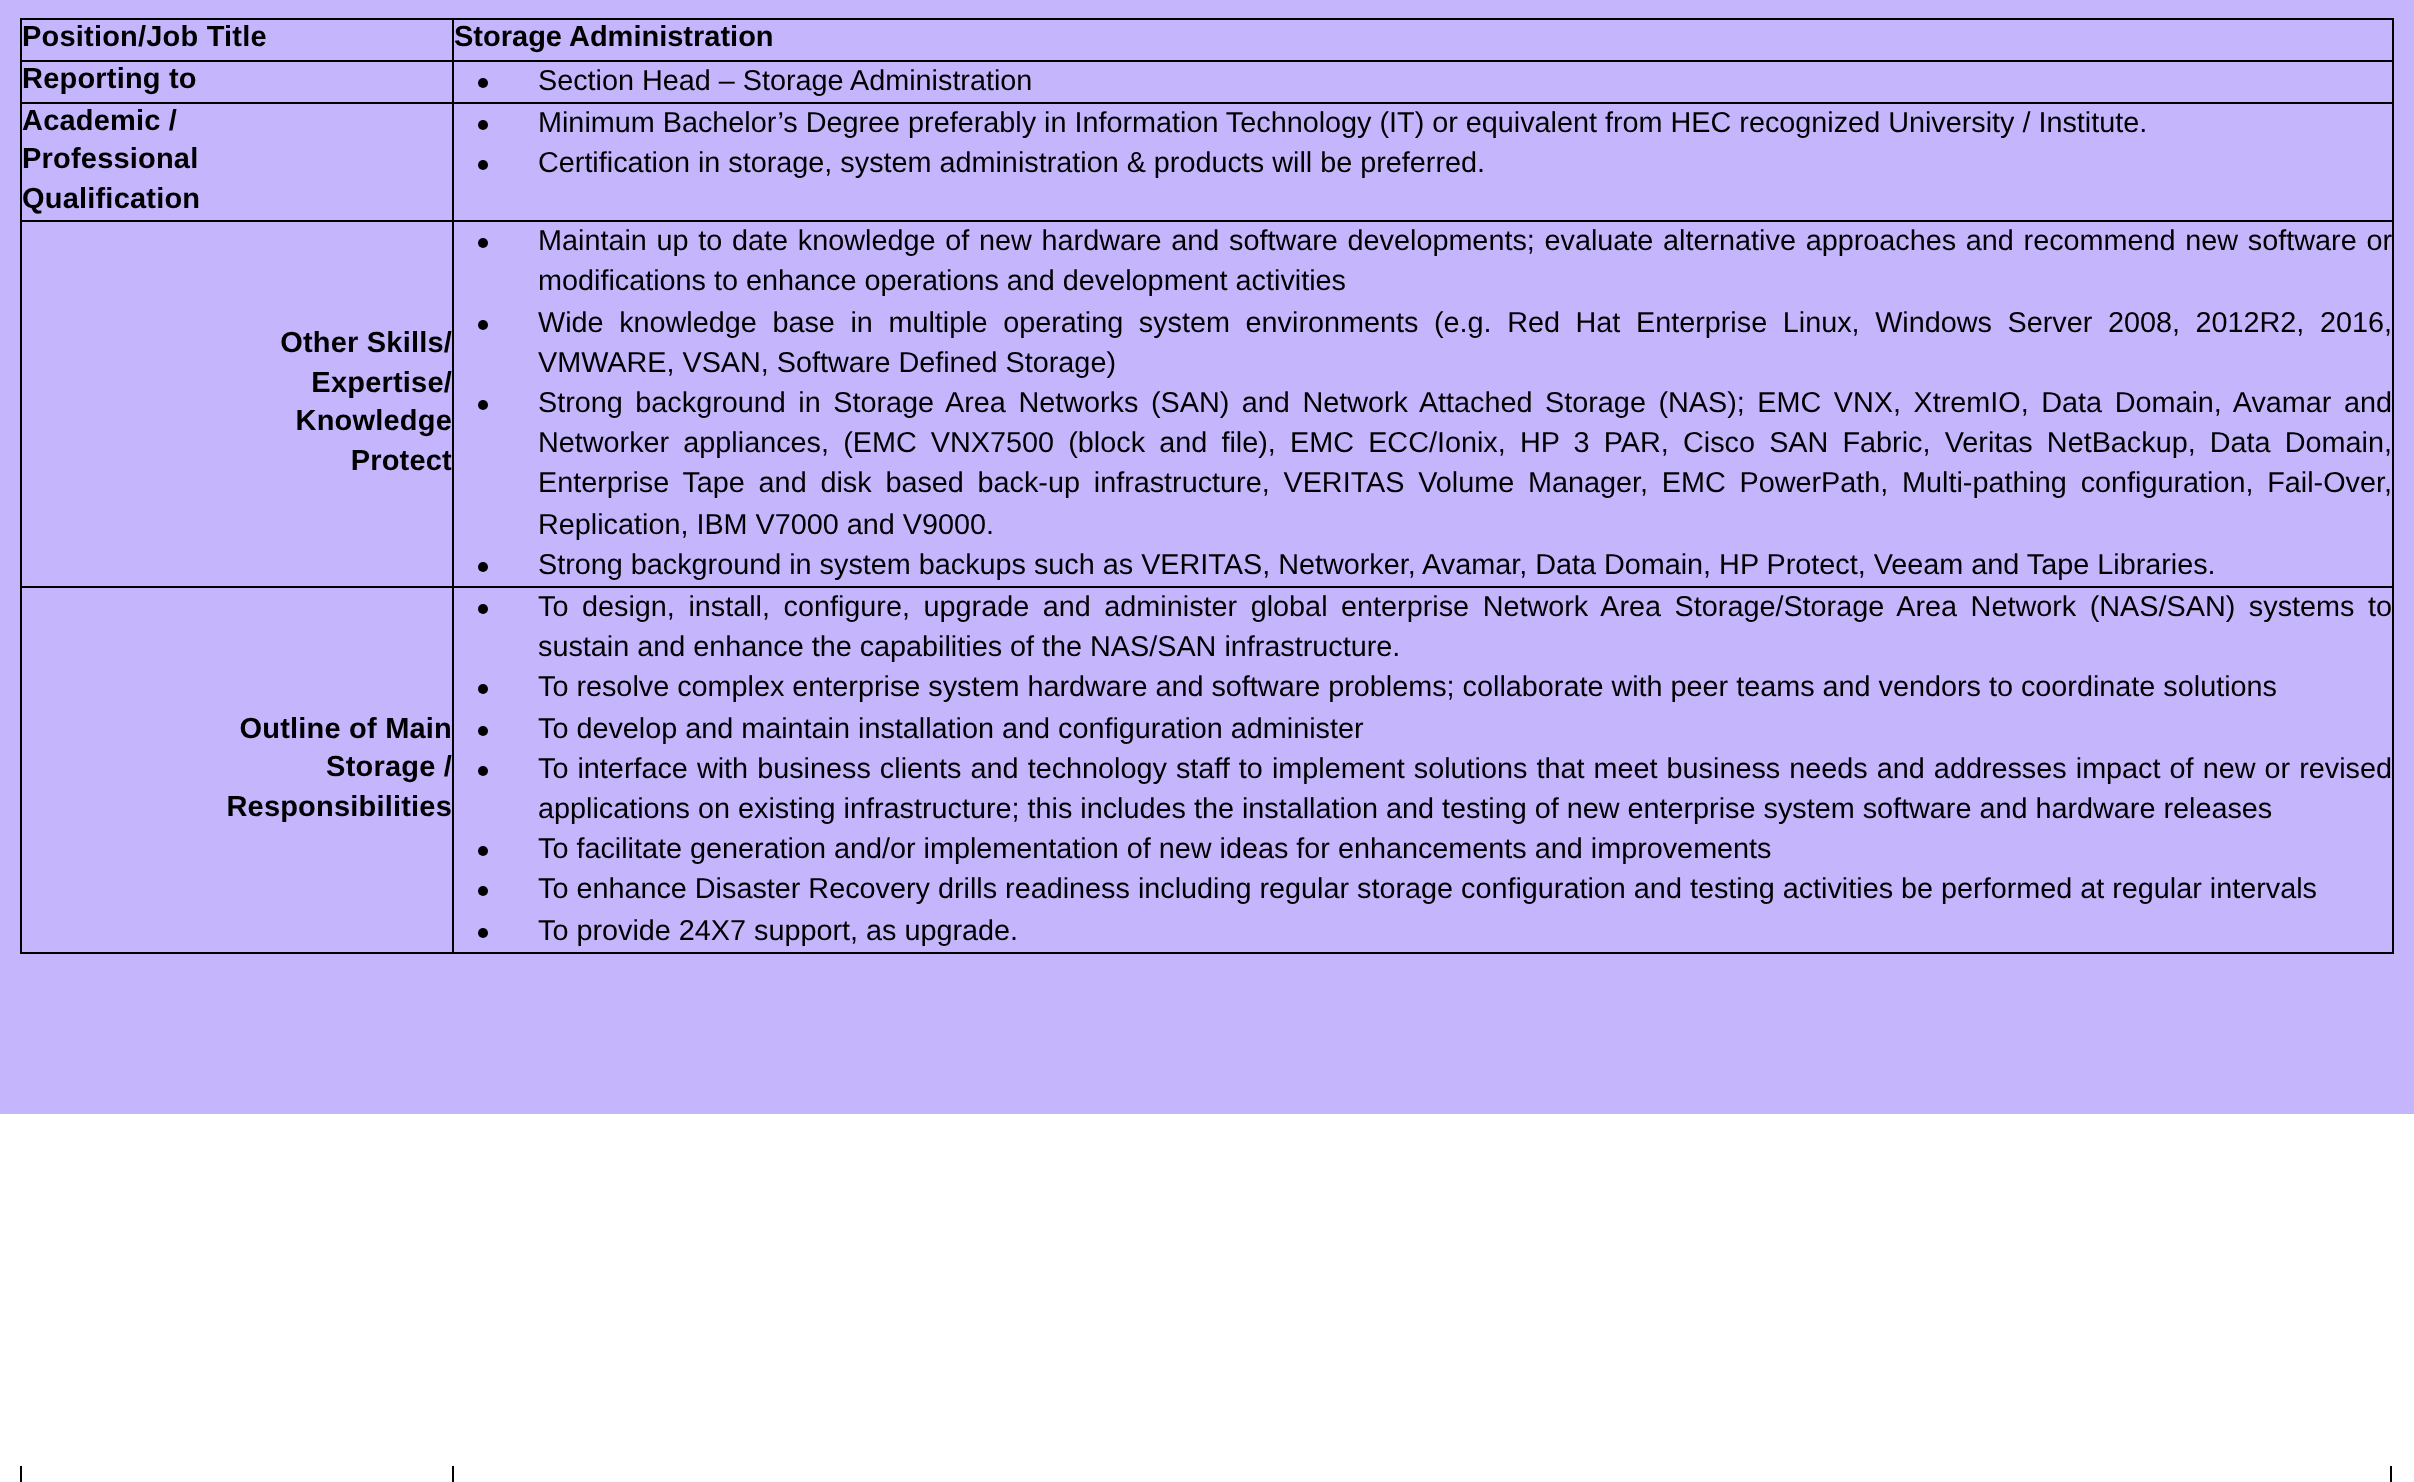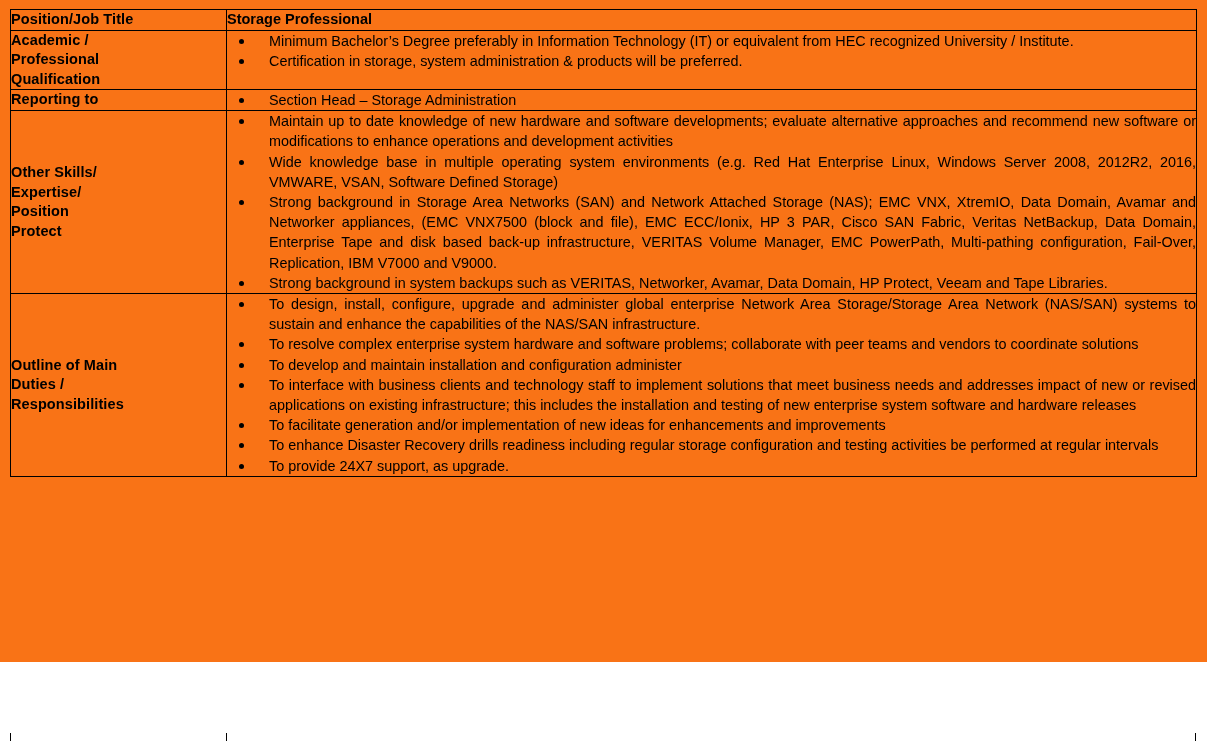--- a/index.html
+++ b/index.html
@@ -10,22 +10,22 @@
   body {
     width: 1207px;
     height: 741px;
     font-family: "Liberation Sans", sans-serif;
     color: #000000;
     overflow: hidden;
   }
   .page {
     position: relative;
     width: 1207px;
-    height: 662px;
-    background: #f97316;
+    height: 557px;
+    background: #c4b5fd;
   }
   table.jd {
     position: absolute;
     left: 10px;
     top: 9px;
     width: 1186px;
     border-collapse: collapse;
     table-layout: fixed;
   }
   table.jd td {
@@ -36,21 +36,21 @@
   col.c-label { width: 216px; }
   col.c-body  { width: 970px; }
 
   .label-cell {
     padding: 6px 0 6px 13px;
     font-weight: bold;
     font-size: 14.5px;
     line-height: 19.5px;
     letter-spacing: 0.1px;
   }
-  .label-cell.mid { vertical-align: middle; }
+  .label-cell.mid { vertical-align: middle; text-align: right; }
   .body-cell {
     padding: 5px 12px 5px 0;
   }
   .title-cell {
     padding: 6px 0 6px 15px;
     font-weight: bold;
     font-size: 14.5px;
     line-height: 19.5px;
   }
   ul.bullets {
@@ -105,68 +105,68 @@
 
   <table class="jd">
     <colgroup>
       <col class="c-label">
       <col class="c-body">
     </colgroup>
     <tbody>
 
       <tr>
         <td class="label-cell">Position/Job Title</td>
-        <td class="title-cell">Storage Professional</td>
+        <td class="title-cell">Storage Administration</td>
+      </tr>
+
+      <tr>
+        <td class="label-cell">Reporting to</td>
+        <td class="body-cell">
+          <ul class="bullets">
+            <li class="nojust">Section Head – Storage Administration</li>
+          </ul>
+        </td>
       </tr>
 
       <tr>
         <td class="label-cell">
           <div>Academic /</div>
           <div>Professional</div>
           <div>Qualification</div>
         </td>
         <td class="body-cell">
           <ul class="bullets">
             <li>Minimum Bachelor’s Degree preferably in Information Technology (IT) or equivalent from HEC recognized University / Institute.</li>
             <li class="nojust">Certification in storage, system administration &amp; products will be preferred.</li>
           </ul>
         </td>
       </tr>
 
-      <tr>
-        <td class="label-cell">Reporting to</td>
-        <td class="body-cell">
-          <ul class="bullets">
-            <li class="nojust">Section Head – Storage Administration</li>
-          </ul>
-        </td>
-      </tr>
-
 
       <tr>
         <td class="label-cell mid">
           <div>Other Skills/</div>
           <div>Expertise/</div>
-          <div>Position</div>
+          <div>Knowledge</div>
           <div>Protect</div>
         </td>
         <td class="body-cell">
           <ul class="bullets">
             <li>Maintain up to date knowledge of new hardware and software developments; evaluate alternative approaches and recommend new software or modifications to enhance operations and development activities</li>
             <li>Wide knowledge base in multiple operating system environments (e.g. Red Hat Enterprise Linux, Windows Server 2008, 2012R2, 2016, VMWARE, VSAN, Software Defined Storage)</li>
             <li>Strong background in Storage Area Networks (SAN) and Network Attached Storage (NAS); EMC VNX, XtremIO, Data Domain, Avamar and Networker appliances, (EMC VNX7500 (block and file), EMC ECC/Ionix, HP 3 PAR, Cisco SAN Fabric, Veritas NetBackup, Data Domain, Enterprise Tape and disk based back-up infrastructure, VERITAS Volume Manager, EMC PowerPath, Multi-pathing configuration, Fail-Over, Replication, IBM V7000 and V9000.</li>
             <li>Strong background in system backups such as VERITAS, Networker, Avamar, Data Domain, HP Protect, Veeam and Tape Libraries.</li>
           </ul>
         </td>
       </tr>
 
       <tr>
         <td class="label-cell mid">
           <div>Outline of Main</div>
-          <div>Duties /</div>
+          <div>Storage /</div>
           <div>Responsibilities</div>
         </td>
         <td class="body-cell">
           <ul class="bullets">
             <li>To design, install, configure, upgrade and administer global enterprise Network Area Storage/Storage Area Network (NAS/SAN) systems to sustain and enhance the capabilities of the NAS/SAN infrastructure.</li>
             <li>To resolve complex enterprise system hardware and software problems; collaborate with peer teams and vendors to coordinate solutions</li>
             <li class="nojust">To develop and maintain installation and configuration administer</li>
             <li>To interface with business clients and technology staff to implement solutions that meet business needs and addresses impact of new or revised applications on existing infrastructure; this includes the installation and testing of new enterprise system software and hardware releases</li>
             <li class="nojust">To facilitate generation and/or implementation of new ideas for enhancements and improvements</li>
             <li>To enhance Disaster Recovery drills readiness including regular storage configuration and testing activities be performed at regular intervals</li>

